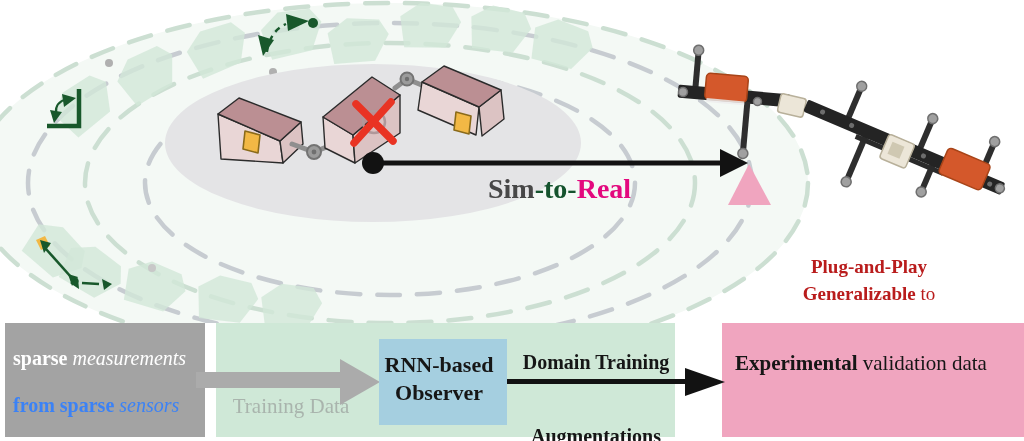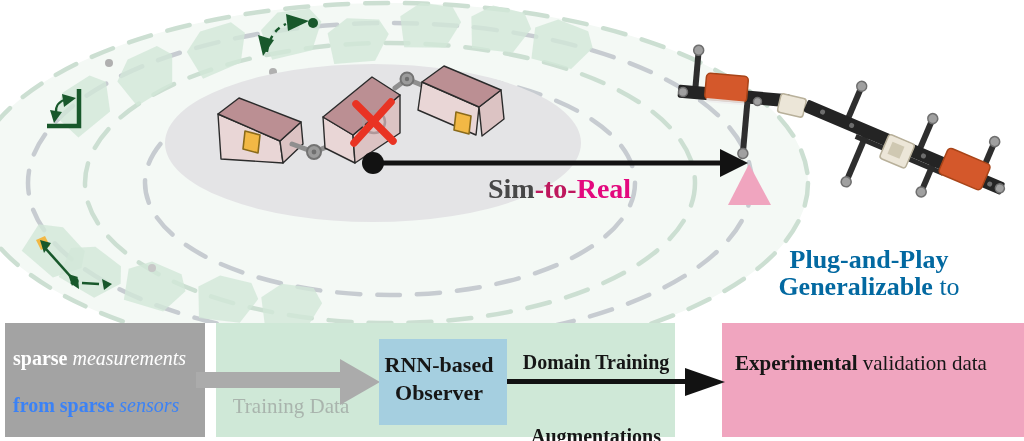--- a/index.html
+++ b/index.html
@@ -33,24 +33,24 @@
   .barsteel{fill:#242424;}
   .post{fill:#2e2e2e;}
   .ball{fill:#a0a0a0;stroke:#6f6f6f;stroke-width:1.5;}
   .rivet{fill:#6d6d6d;}
   .obox{fill:var(--robot-orange);stroke:#a84418;stroke-width:1.5;}
   .cream{fill:#ece6d8;stroke:#b8b09a;stroke-width:1.5;}
 
   
   .simtoreal{position:absolute;left:488px;top:173px;font-weight:bold;font-size:28px;white-space:nowrap;}
   .simtoreal .sim{color:var(--sim-text);}
-  .simtoreal .to{color:#be185d;}
+  .simtoreal .to{color:#14532d;}
   .simtoreal .real{color:var(--real-accent);font-family:Liberation Serif, serif;}
-  .plug{position:absolute;left:733px;top:246px;width:272px;text-align:center;
-        font-weight:bold;font-size:26px;line-height:27px;color:#0369a1;}
+  .plug{position:absolute;left:733px;top:253px;width:272px;text-align:center;
+        font-weight:bold;font-size:19px;line-height:27px;color:#b91c1c;}
   .plug .normal{font-weight:normal;}
 
   
   .pbox{position:absolute;top:323px;height:114px;}
   .graybox{left:5px;width:200px;background:var(--gray-box);}
   .greenbox{left:216px;width:459px;background:var(--green-box);}
   .bluebox{position:absolute;left:379px;top:339px;width:128px;height:86px;background:var(--blue-box);}
   .pinkbox{left:722px;width:302px;background:var(--pink-box);}
   .tline{position:absolute;white-space:nowrap;}
   .in1{left:13px;top:347px;font-size:20px;color:#fff;}

